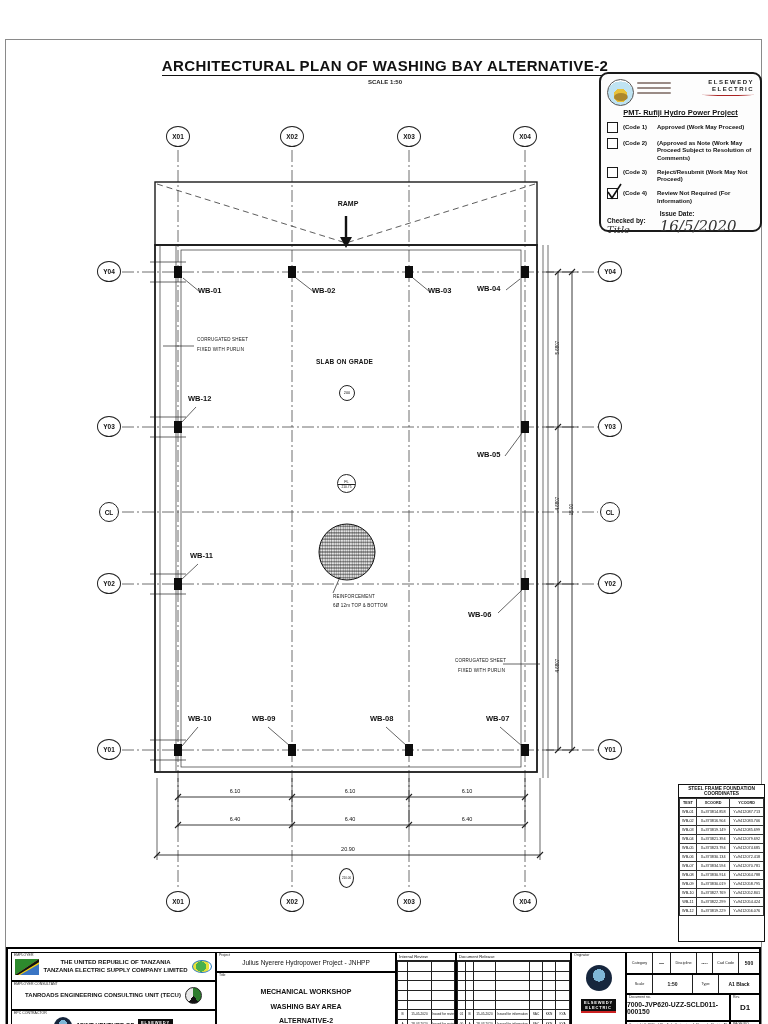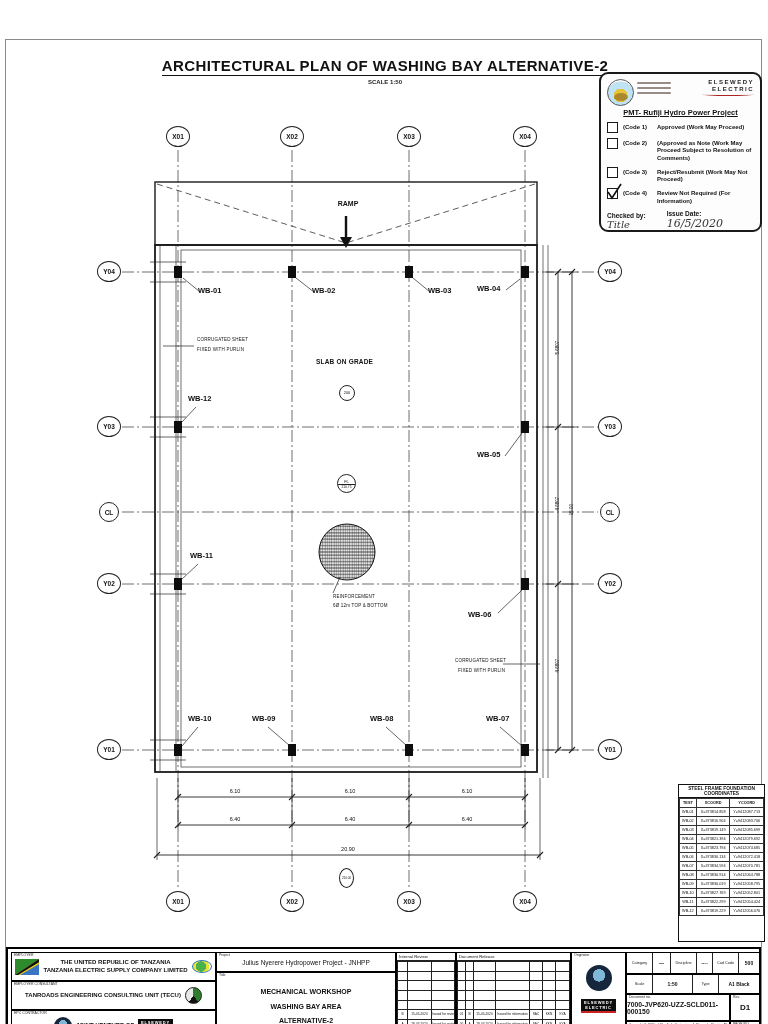--- a/index.html
+++ b/index.html
@@ -241,21 +241,21 @@
       <span class="code-desc">Review Not Required (For Information)</span>
     </div>
 
     <div class="stamp-foot">
       <span>
         <span>Checked by:</span>
         <span class="script">Title</span>
       </span>
       <span>
         <span>Issue Date:</span>
-        <span class="script" style="font-size:11px">16/5/2020</span>
+        <span class="script" style="font-size:15px">16/5/2020</span>
       </span>
     </div>
   </div>
 
   <div class="bubble" style="left:166px;top:94px">X01</div>
   <div class="bubble" style="left:280px;top:94px">X02</div>
   <div class="bubble" style="left:397px;top:94px">X03</div>
   <div class="bubble" style="left:513px;top:94px">X04</div>
   <div class="bubble" style="left:166px;top:859px">X01</div>
   <div class="bubble" style="left:280px;top:859px">X02</div>

